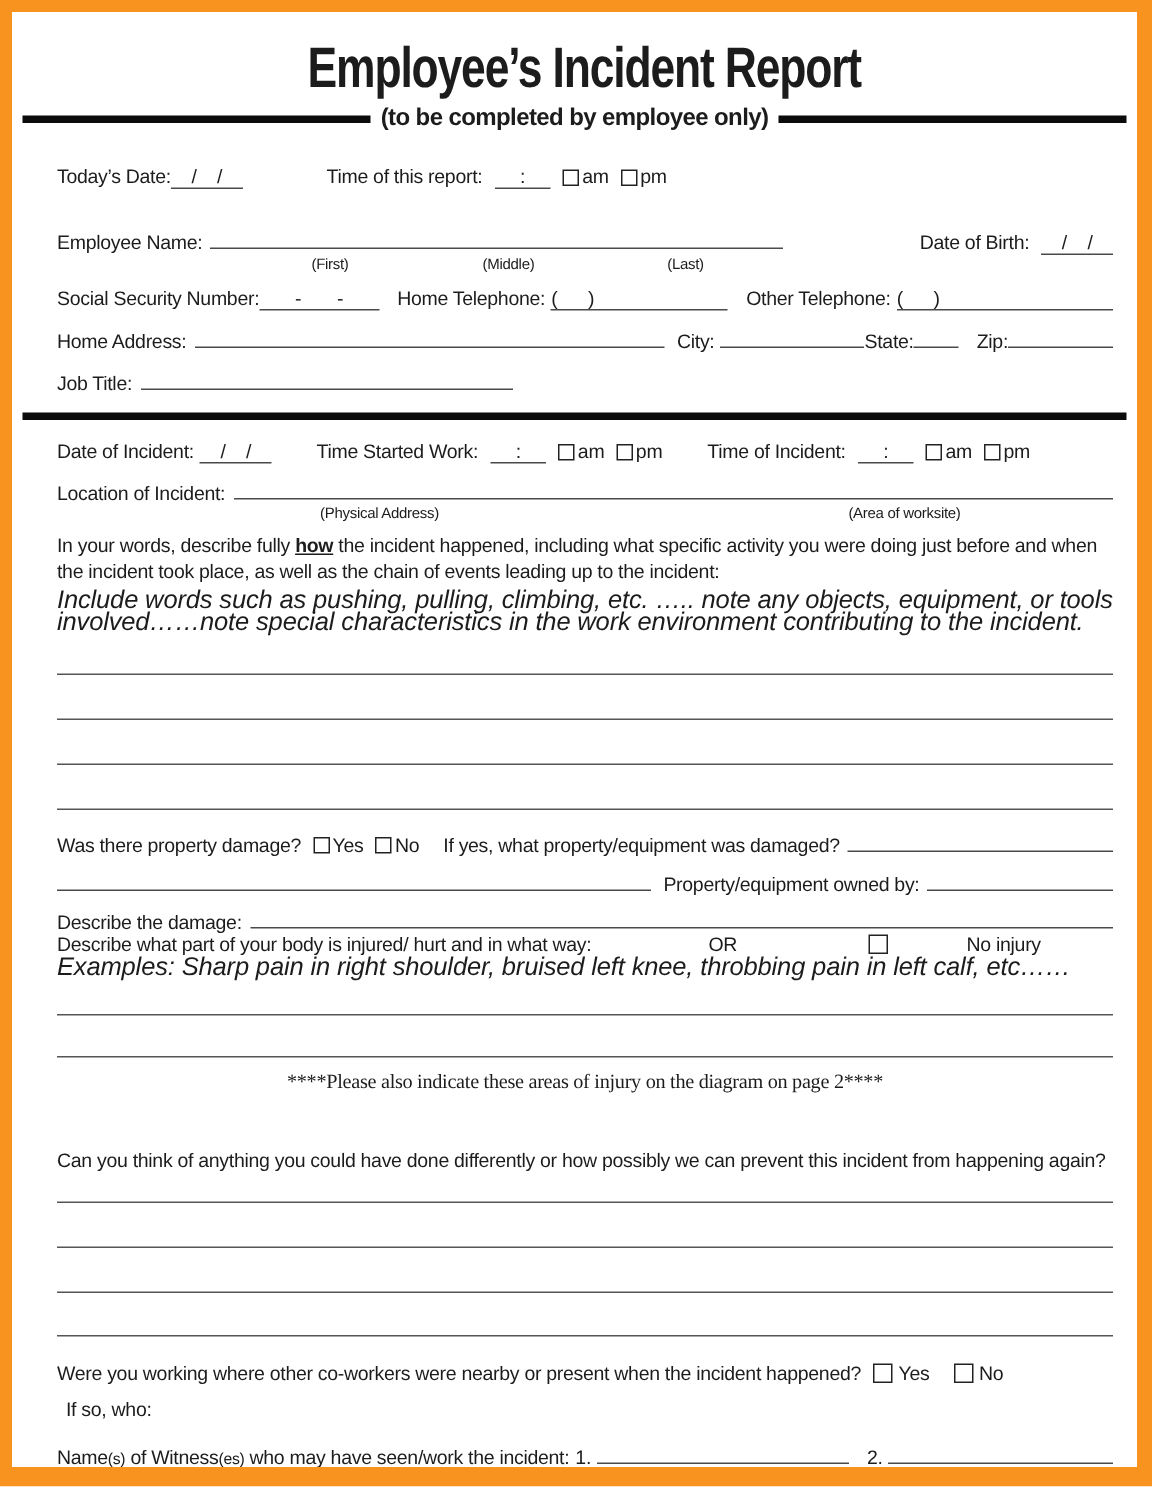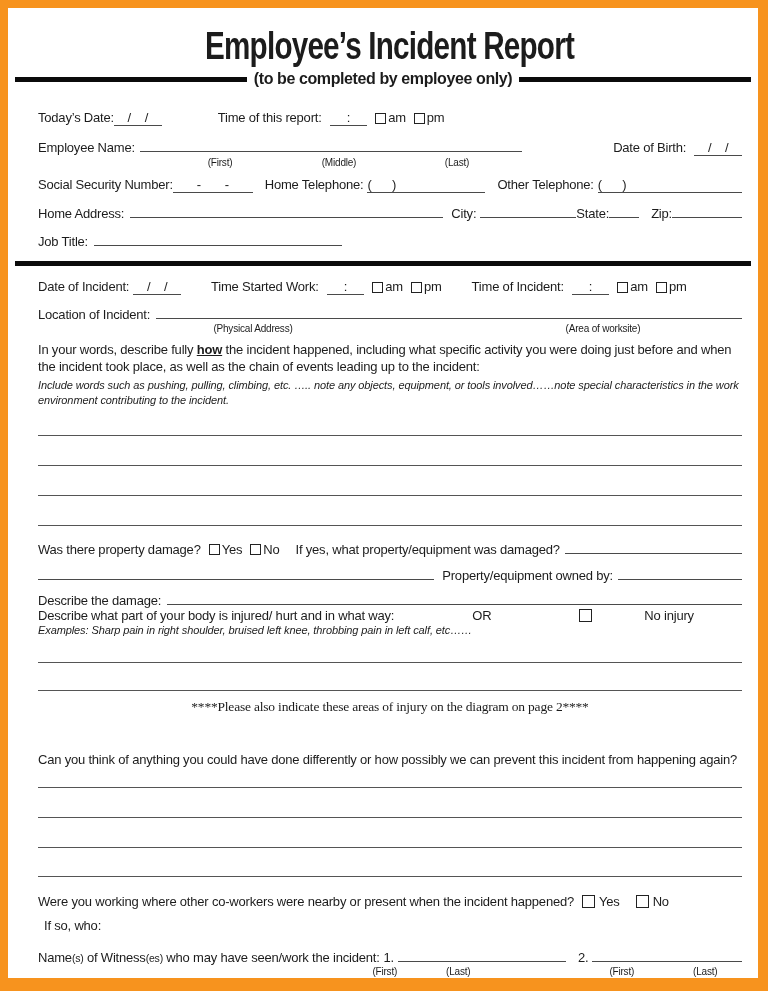--- a/index.html
+++ b/index.html
@@ -18,21 +18,21 @@
   .blank{border-bottom:1.5px solid #4a4a4a;white-space:pre;}
   .grow{flex:1;}
   .cb{width:9px;height:9px;border:1.4px solid #222;display:inline-block;
     align-self:center;flex:0 0 auto;background:#fff;}
   .cb.t{margin-right:2px;}
   .cb.s{margin-right:4px;}
   .sub{display:flex;font-size:10px;margin-top:1px;}
   .sub span{text-align:center;}
   .divider{height:5px;background:#0b0b0b;margin:12px -9px 0 -23px;}
   .wl{border-bottom:1.6px solid #555;}
-  .italic{font-style:italic;font-size:11px;line-height:15px;letter-spacing:-0.1px;}
+  .italic{font-style:italic;font-size:17px;line-height:15px;letter-spacing:-0.1px;}
   .para{line-height:17px;}
   .serif{font-family:"Liberation Serif",serif;}
   .centernote{text-align:center;font-size:13.5px;margin-top:8px;}
   .smallparen{font-size:10.5px;}
   .gap8{margin-left:8px;}.gap12{margin-left:12px;}.gap16{margin-left:16px;}
   .gap30{margin-left:30px;}.gap40{margin-left:40px;}.gap56{margin-left:56px;}
 </style>
 </head>
 <body>
 
@@ -50,21 +50,21 @@
       <span>Today’s Date:</span>
       <span class="blank">    /    /    </span>
       <span class="gap56">Time of this report:</span>
       <span class="blank gap8">     :     </span>
       <span class="cb t gap8"></span>
       <span>am</span>
       <span class="cb t gap8"></span>
       <span>pm</span>
     </div>
 
-    <div class="row" style="margin-top:14px;">
+    <div class="row" style="margin-top:28px;">
       <span>Employee Name:</span>
       <span class="blank" style="width:382px;margin-left:5px;"></span>
       <span style="margin-left:auto;">Date of Birth:</span>
       <span class="blank gap8">    /    /    </span>
     </div>
     <div class="sub">
       <span style="margin-left:122px;width:120px;">(First)</span>
       <span style="width:118px;">(Middle)</span>
       <span style="width:118px;">(Last)</span>
     </div>

